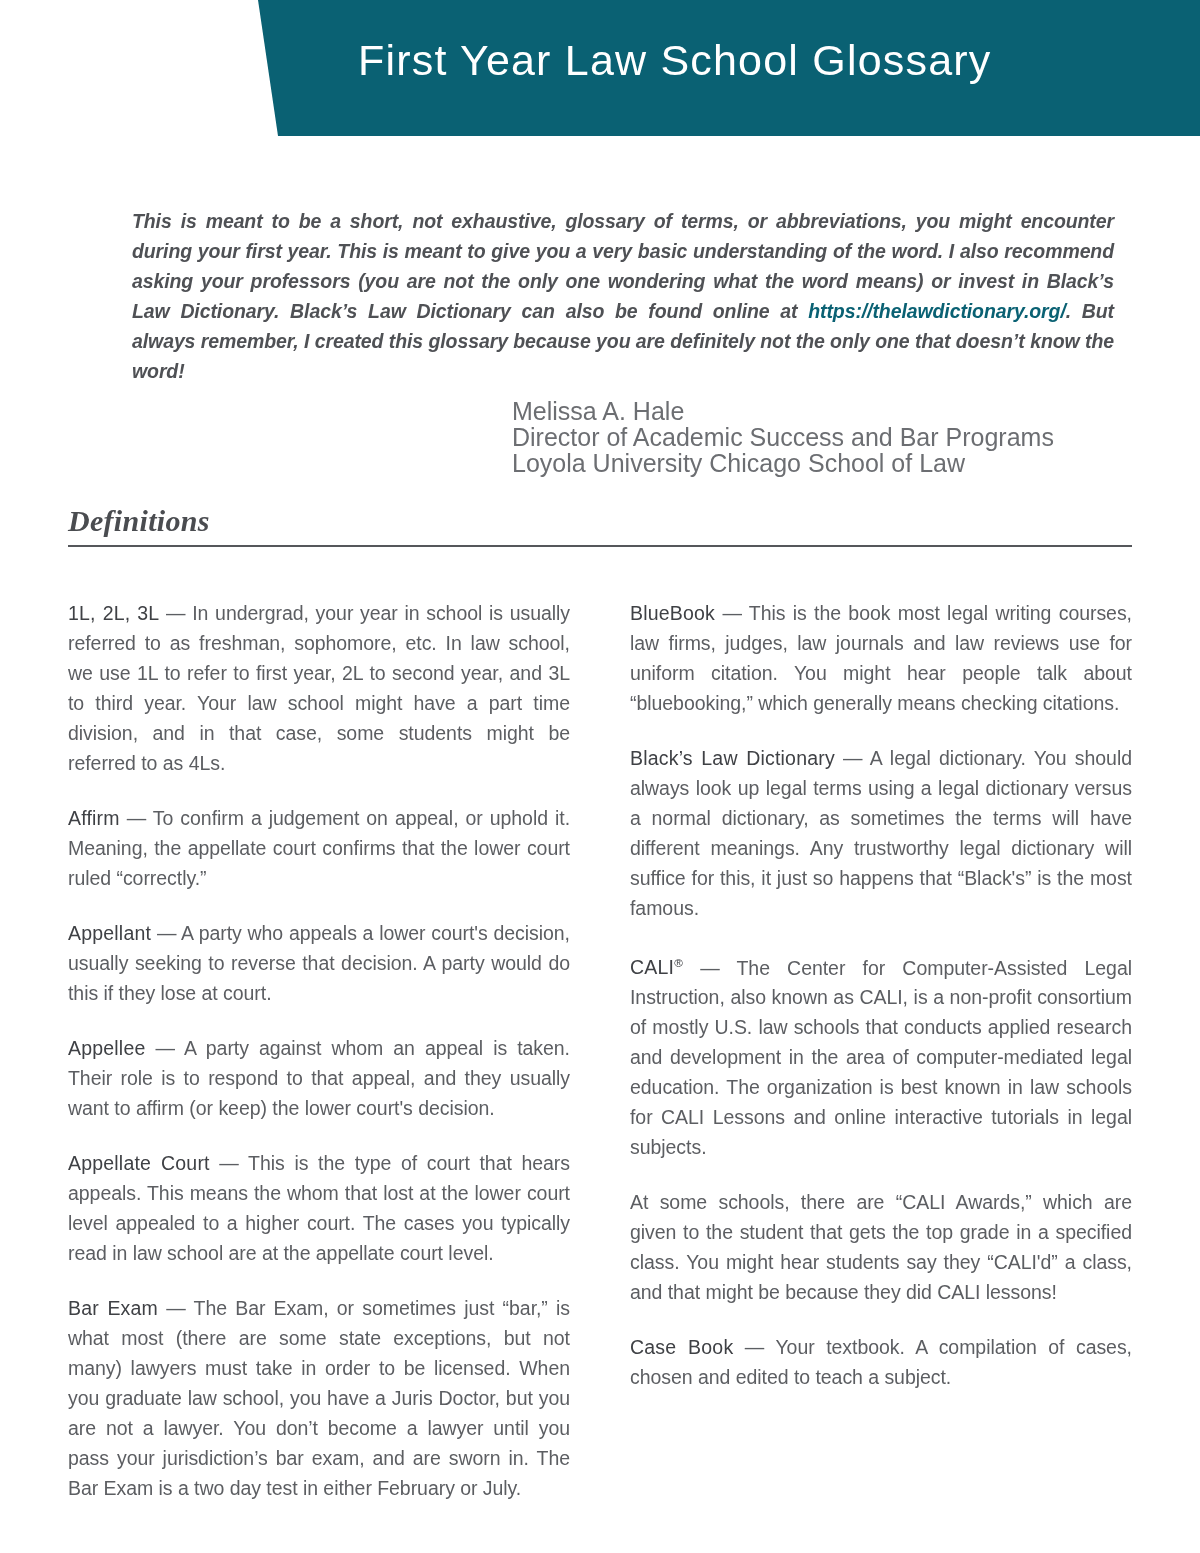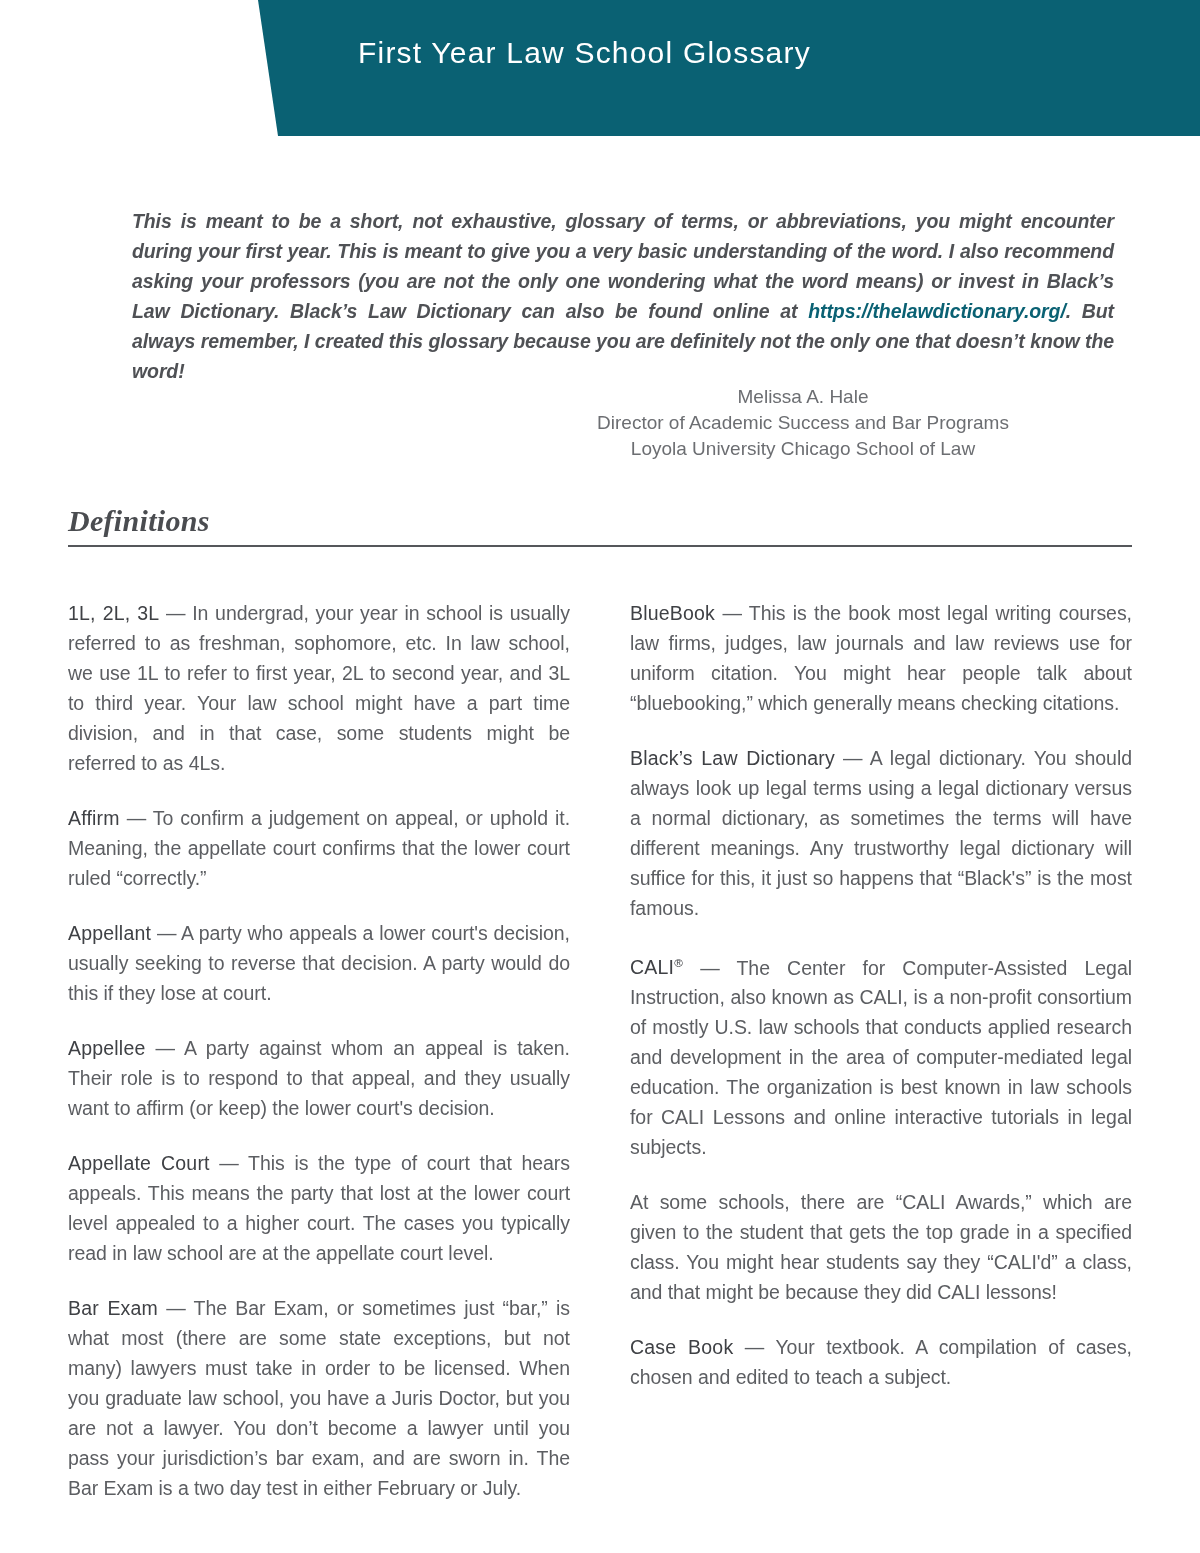--- a/index.html
+++ b/index.html
@@ -30,21 +30,21 @@
     height: 136px;
     background: #0a6173;
     -webkit-clip-path: polygon(258px 0, 1200px 0, 1200px 136px, 278px 136px);
     clip-path: polygon(258px 0, 1200px 0, 1200px 136px, 278px 136px);
   }
   .header-title {
     position: absolute;
     left: 358px;
     top: 36px;
     color: #ffffff;
-    font-size: 30px;
+    font-size: 43px;
     font-weight: 400;
     letter-spacing: 1.2px;
     white-space: nowrap;
   }
 
   
   .logo {
     position: absolute;
     left: 44px;
     top: 22px;
@@ -106,24 +106,24 @@
     margin-left: 20px;
   }
   .intro-link {
     color: #0a6173;
     text-decoration: none;
   }
 
   .signature {
     position: absolute;
     left: 512px;
-    top: 248px;
+    top: 262px;
     width: 582px;
-    text-align: center;
-    font-size: 19px;
+    text-align: left;
+    font-size: 25px;
     line-height: 26px;
     color: #6c6e72;
   }
 
   .section-heading-wrap {
     position: absolute;
     left: 68px;
     top: 368px;
     width: 1064px;
   }
@@ -202,21 +202,21 @@
     <div class="column">
 
       <p class="entry"><span class="term">1L, 2L, 3L</span><span> — </span><span>In undergrad, your year in school is usually referred to as freshman, sophomore, etc. In law school, we use 1L to refer to first year, 2L to second year, and 3L to third year. Your law school might have a part time division, and in that case, some students might be referred to as 4Ls.</span></p>
 
       <p class="entry"><span class="term">Affirm</span><span> — </span><span>To confirm a judgement on appeal, or uphold it. Meaning, the appellate court confirms that the lower court ruled “correctly.”</span></p>
 
       <p class="entry"><span class="term">Appellant</span><span> — </span><span>A party who appeals a lower court's decision, usually seeking to reverse that decision. A party would do this if they lose at court.</span></p>
 
       <p class="entry"><span class="term">Appellee</span><span> — </span><span>A party against whom an appeal is taken. Their role is to respond to that appeal, and they usually want to affirm (or keep) the lower court's decision.</span></p>
 
-      <p class="entry"><span class="term">Appellate Court</span><span> — </span><span>This is the type of court that hears appeals. This means the party that lost at the lower court level appealed to a higher court. The cases you typically read in law school are at the appellate court level.</span></p>
+      <p class="entry"><span class="term">Appellate Court</span><span> — </span><span>This is the type of court that hears appeals. This means the whom that lost at the lower court level appealed to a higher court. The cases you typically read in law school are at the appellate court level.</span></p>
 
       <p class="entry"><span class="term">Bar Exam</span><span> — </span><span>The Bar Exam, or sometimes just “bar,” is what most (there are some state exceptions, but not many) lawyers must take in order to be licensed. When you graduate law school, you have a Juris Doctor, but you are not a lawyer. You don’t become a lawyer until you pass your jurisdiction’s bar exam, and are sworn in. The Bar Exam is a two day test in either February or July.</span></p>
 
     </div>
     <div class="column">
 
       <p class="entry"><span class="term">BlueBook</span><span> — </span><span>This is the book most legal writing courses, law firms, judges, law journals and law reviews use for uniform citation. You might hear people talk about “bluebooking,” which generally means checking citations.</span></p>
 
       <p class="entry"><span class="term">Black’s Law Dictionary</span><span> — </span><span>A legal dictionary. You should always look up legal terms using a legal dictionary versus a normal dictionary, as sometimes the terms will have different meanings. Any trustworthy legal dictionary will suffice for this, it just so happens that “Black's” is the most famous.</span></p>
 

